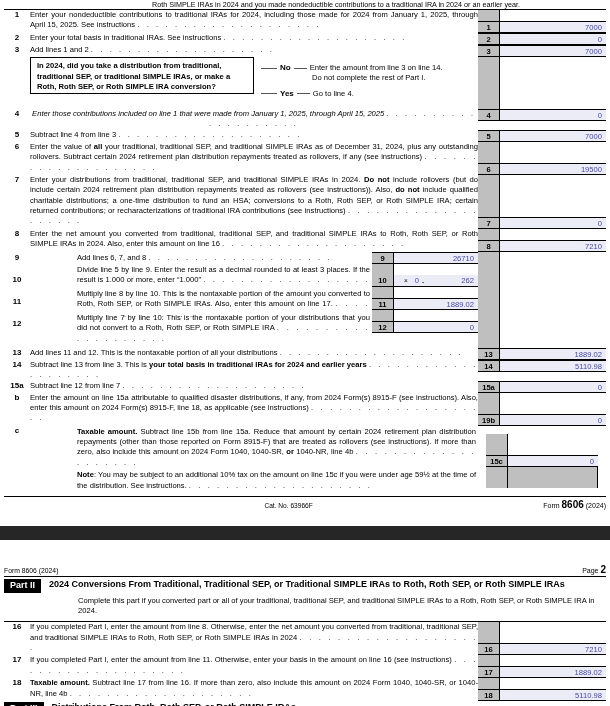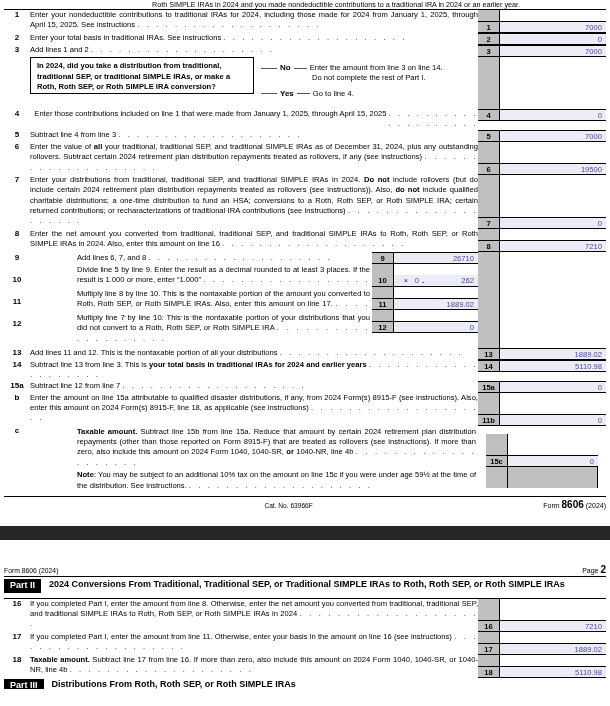--- a/index.html
+++ b/index.html
@@ -52,21 +52,21 @@
 
   .body {
     font-size: 7.6px;
     line-height: 10.4px;
     padding: 1px 2px 1px 3px;
     text-align: justify;
     text-justify: inter-word;
     margin-left: 44px;
   }
   .body b { font-weight: bold; }
-  .nojust { text-align: right; }
+  .nojust { text-align: center; font-style: italic; }
 
   .leaders { letter-spacing: 2.6px; font-size:7.6px; }
   .vline {
     display:flex;
     align-items:stretch;
     height: 12px;
     border-top: 1px solid #000;
     border-bottom: 1px solid #000;
   }
   .vlabel {
@@ -429,21 +429,21 @@
 
       <tr>
         <td class="num sub">b</td>
         <td class="body">Enter the amount on line 15a attributable to qualified disaster distributions, if any, from 2024 Form(s) 8915-F (see instructions). Also, enter this amount on 2024 Form(s) 8915-F, line 18, as applicable (see instructions) <span class="leaders">. . . . . . . . . . . . . . . . . . . .</span></td>
         <td colspan="2" style="padding:0">
           <div class="vspacer" style="height:21px">
               <div class="pad"></div>
               <div class="pad2"></div>
             </div>
           <div class="vline">
-            <div class="vlabel">11b</div>
+            <div class="vlabel">19b</div>
             <div class="vamount">0</div>
           </div>
         </td>
       </tr>
 
       <tr>
         <td class="num sub">c</td>
         <td style="padding:0">
           <div class="body"><b>Taxable amount.</b> Subtract line 15b from line 15a. Reduce that amount by certain 2024 retirement plan distribution repayments (other than those reported on Form 8915-F) that are treated as rollovers (see instructions). If more than zero, also include this amount on 2024 Form 1040, 1040-SR, <b>or</b> 1040-NR, line 4b <span class="leaders">. . . . . . . . . . . . . . . . . . . .</span></div>
           <div class="body"><b>Note</b>: You may be subject to an additional 10% tax on the amount on line 15c if you were under age 59½ at the time of the distribution. See instructions. <span class="leaders">. . . . . . . . . . . . . . . . . . . .</span></div>
@@ -489,20 +489,21 @@
       <span class="pg">2</span>
     </div>
   </div>
 
   <div style="border-top:1.8px solid #000;margin:1px 4px 0 4px"></div>
 
   <div class="partbar" style="margin-top:2px">
     <div class="partlbl">Part II</div>
     <div class="parttitle">2024 Conversions From Traditional, Traditional SEP, or Traditional SIMPLE IRAs to Roth, Roth SEP, or Roth SIMPLE IRAs</div>
   </div>
+  <div class="partdesc">Complete this part if you converted part or all of your traditional, traditional SEP, and traditional SIMPLE IRAs to a Roth, Roth SEP, or Roth SIMPLE IRA in 2024.</div>
 
   <table class="form" style="margin-top:5px">
     <colgroup>
       <col class="c-num">
         <col class="c-body">
         <col class="c-gray">
         <col class="c-val">
     </colgroup>
     <tbody>
       <tr class="rowtop">

